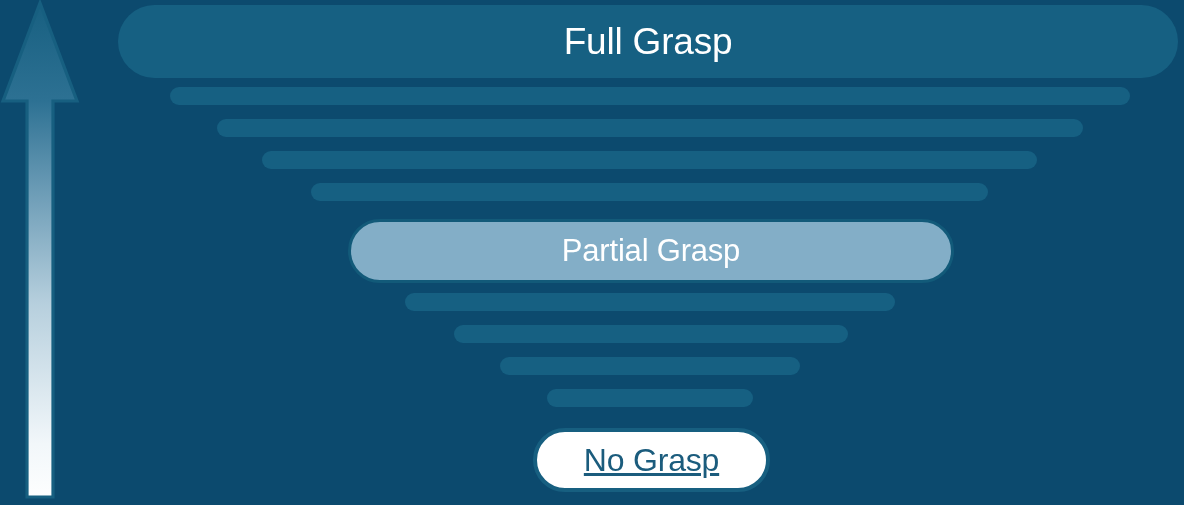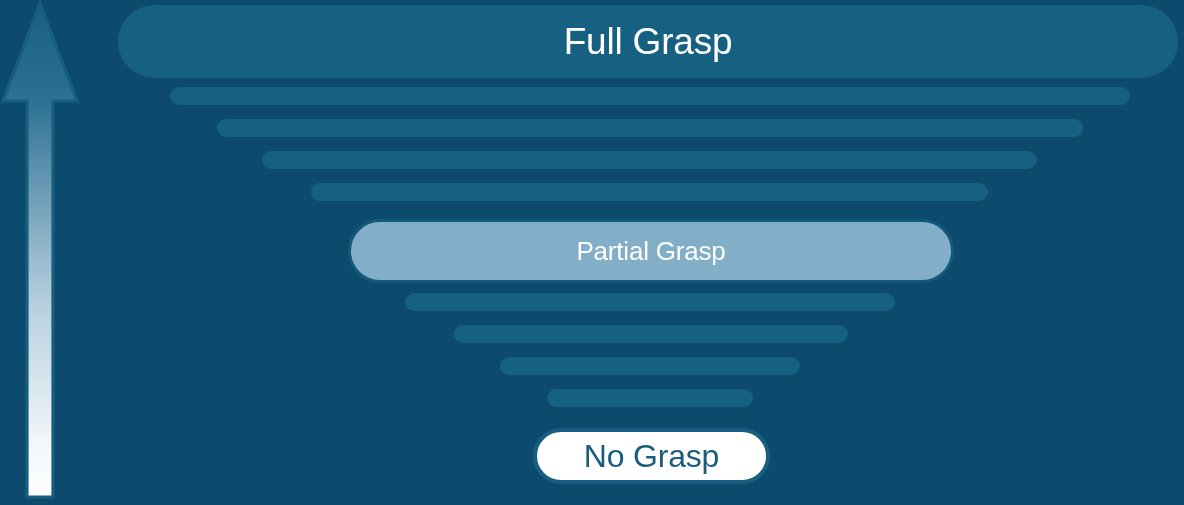--- a/index.html
+++ b/index.html
@@ -50,21 +50,21 @@
   .bar-full {
     background: #166082;
     color: #ffffff;
     font-size: 37px;
     font-weight: 400;
   }
   .bar-partial {
     background: #83aec7;
     border: 3px solid #125a79;
     color: #ffffff;
-    font-size: 26px;
+    font-size: 31px;
     font-weight: 400;
   }
   .bar-none {
     background: #ffffff;
     border: 4px solid #175f80;
     color: #1b5c7d;
     font-size: 32px;
     font-weight: 400;
   }
 </style>
@@ -96,15 +96,15 @@
   <div class="bar" style="left:262px; top:151px; width:775px; height:18px;"></div>
   <div class="bar" style="left:311px; top:183px; width:677px; height:18px;"></div>
 
   <div class="bar-label bar-partial" style="left:348px; top:219px; width:606px; height:64px;">Partial Grasp</div>
 
   <div class="bar" style="left:405px; top:293px; width:490px; height:18px;"></div>
   <div class="bar" style="left:454px; top:325px; width:394px; height:18px;"></div>
   <div class="bar" style="left:500px; top:357px; width:300px; height:18px;"></div>
   <div class="bar" style="left:547px; top:389px; width:206px; height:18px;"></div>
 
-  <div class="bar-label bar-none" style="left:533px; top:428px; width:237px; height:56px;">No Grasp</div>
+  <div class="bar-label bar-none" style="left:533px; top:428px; width:237px; height:64px;text-decoration:underline;">No Grasp</div>
 
 </div>
 
 </body></html>

